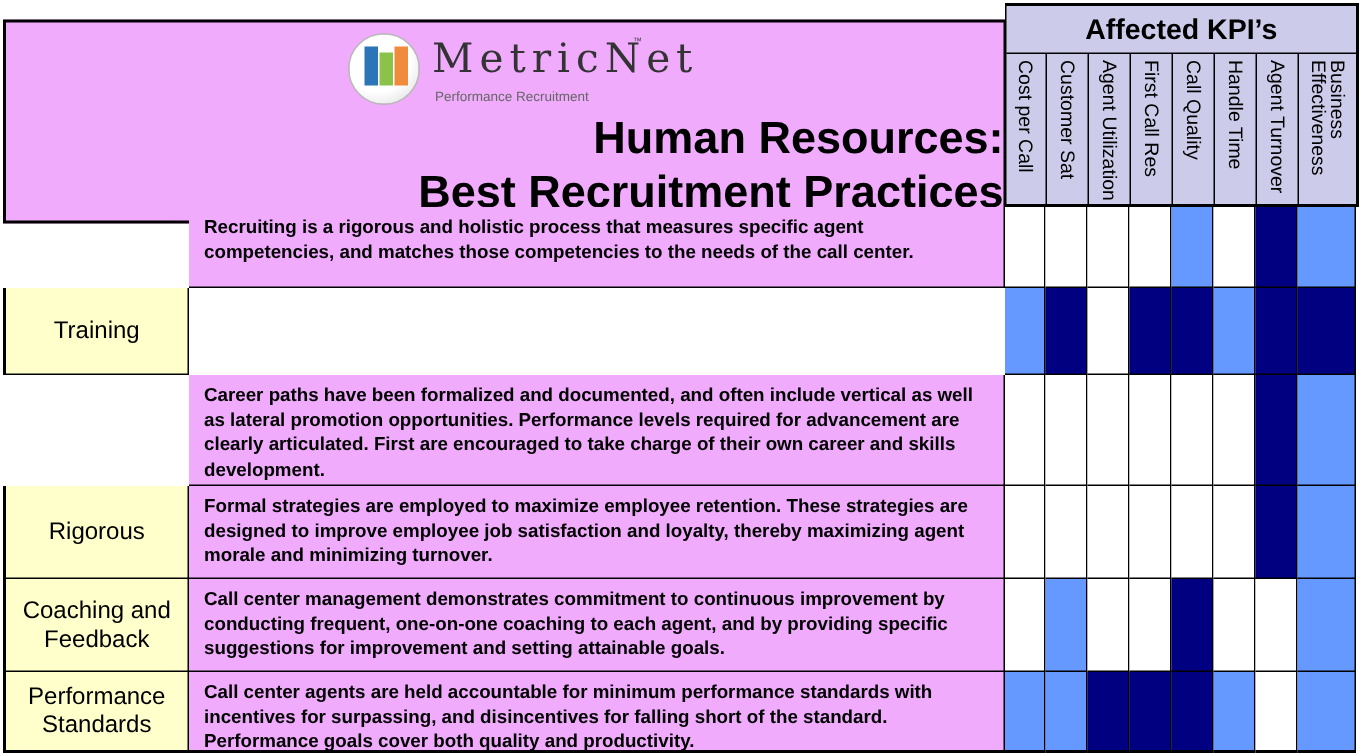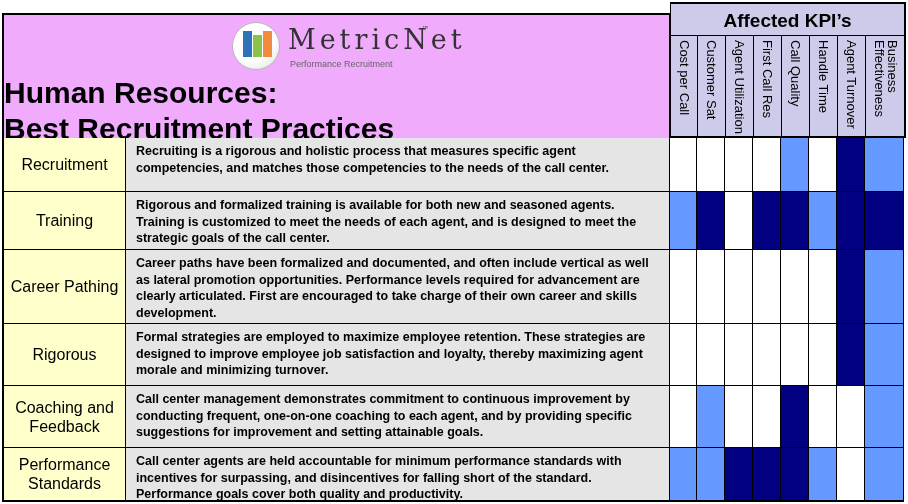--- a/index.html
+++ b/index.html
@@ -8,35 +8,35 @@
   .title-box { position:absolute; left:2px; top:2px; width:668px; height:136px; background:#f0abfc; border:2px solid #000; box-sizing:border-box; border-right:1px solid #000;margin-top:11px; }
   .logo { position:absolute; left:228px; top:7px; width:230px; height:48px; }
   .logo-circle { position:absolute; left:0; top:0; width:48px; height:48px; border-radius:50%; background:radial-gradient(circle at 40% 35%, #ffffff 55%, #d8d8d8 100%); border:1px solid #b8b8b8; box-sizing:border-box; }
   .bar { position:absolute; bottom:12px; width:9px; }
   .bar.b1 { left:10px; height:26px; background:#2b74b8; }
   .bar.b2 { left:20px; height:22px; background:#8bc34a; }
   .bar.b3 { left:30px; height:26px; background:#f08a3c; }
   .logo-name { position:absolute; left:56px; top:2px; font-family:"DejaVu Serif", serif; font-size:27px; letter-spacing:4px; color:#333; }
   .logo-tm { position:absolute; left:190px; top:3px; font-size:6px; color:#444; }
   .logo-sub { position:absolute; left:58px; top:37px; font-size:9px; color:#666; }
-  .title { position:absolute; left:0; width:100%; text-align:left; font-weight:bold; font-size:30px; color:#000; line-height:36px; }
+  .title { position:absolute; left:0; width:100%; text-align:right; font-weight:bold; font-size:30px; color:#000; line-height:36px; }
   .title.l1 { top:60px; }
   .title.l2 { top:96px; }
 
   .kpi-head { position:absolute; left:670px; top:2px; width:236px; height:136px; background:#ccccea; border:2px solid #000; border-left:1px solid #000; box-sizing:border-box; }
   .kpi-title { position:absolute; left:0; top:3px; width:100%; height:28px; text-align:center; font-weight:bold; font-size:19px; line-height:28px; border-bottom:1px solid #000; }
   .kpi-col { position:absolute; top:32px; height:102px; border-right:1px solid #000; box-sizing:border-box; }
   .kpi-col:last-child { border-right:none; }
   .kpi-label { position:absolute; left:50%; top:4px; writing-mode:vertical-rl; transform:translateX(-50%); font-size:13px; line-height:13px; white-space:nowrap; color:#000; }
   .kpi-label.two { white-space:pre; text-align:left; }
 
   .rows { position:absolute; left:2px; top:138px; width:904px; }
   .row { position:absolute; left:0; width:904px; box-sizing:border-box; }
   .row-name { position:absolute; left:0; top:0; width:124px; height:100%; background:#ffffcc; border-left:2px solid #000; border-bottom:1px solid #000; border-right:1px solid #000; box-sizing:border-box; display:flex; align-items:center; justify-content:center; text-align:center; font-size:16px; line-height:19px; color:#000; }
-  .row-desc { position:absolute; left:124px; top:0; width:544px; height:100%; background:#e5e5e5; border-bottom:1px solid #000; border-right:1px solid #000; box-sizing:border-box; padding:5px 8px 0 10px; font-weight:bold; font-size:12.5px; line-height:16.5px; color:#000; }
+  .row-desc { position:absolute; left:124px; top:0; width:544px; height:100%; background:#f0abfc; border-bottom:1px solid #000; border-right:1px solid #000; box-sizing:border-box; padding:5px 8px 0 10px; font-weight:bold; font-size:12.5px; line-height:16.5px; color:#000; }
   .cell { position:absolute; top:0; height:100%; border-right:1px solid #000; border-bottom:1px solid #000; box-sizing:border-box; }
   .row-last .row-name, .row-last .row-desc, .row-last .cell { border-bottom:2px solid #000; }
 </style>
 </head>
 <body>
 
 <div class="frame">
 
   <div class="title-box">
     <div class="logo">
@@ -79,45 +79,42 @@
         </div>
         <div class="kpi-col" style="left: 195px; width: 39px;">
           <span class="kpi-label two">Business
 Effectiveness</span>
         </div>
       </div>
   </div>
 
   <div class="rows" id="rows">
       <div class="row" style="top: 0px; height: 54px;">
-        <div class="row-name">Recruitment</div>
         <div class="row-desc">Recruiting is a  rigorous and holistic process that measures specific agent competencies, and matches those competencies to the needs of the call center.</div>
         <div class="cell" style="left: 668px; width: 27px; background: rgb(255, 255, 255);"></div>
         <div class="cell" style="left: 695px; width: 28px; background: rgb(255, 255, 255);"></div>
         <div class="cell" style="left: 723px; width: 28px; background: rgb(255, 255, 255);"></div>
         <div class="cell" style="left: 751px; width: 28px; background: rgb(255, 255, 255);"></div>
         <div class="cell" style="left: 779px; width: 28px; background: rgb(102, 153, 255);"></div>
         <div class="cell" style="left: 807px; width: 28px; background: rgb(255, 255, 255);"></div>
         <div class="cell" style="left: 835px; width: 28px; background: rgb(0, 0, 128);"></div>
         <div class="cell" style="left: 863px; width: 39px; background: rgb(102, 153, 255);"></div>
       </div>
       <div class="row" style="top: 54px; height: 58px;">
         <div class="row-name">Training</div>
-        <div class="row-desc">Rigorous and formalized training is available for both new and seasoned agents. Training is customized to meet the needs of each agent, and is designed to meet the strategic goals of the call center.</div>
         <div class="cell" style="left: 668px; width: 27px; background: rgb(102, 153, 255);"></div>
         <div class="cell" style="left: 695px; width: 28px; background: rgb(0, 0, 128);"></div>
         <div class="cell" style="left: 723px; width: 28px; background: rgb(255, 255, 255);"></div>
         <div class="cell" style="left: 751px; width: 28px; background: rgb(0, 0, 128);"></div>
         <div class="cell" style="left: 779px; width: 28px; background: rgb(0, 0, 128);"></div>
         <div class="cell" style="left: 807px; width: 28px; background: rgb(102, 153, 255);"></div>
         <div class="cell" style="left: 835px; width: 28px; background: rgb(0, 0, 128);"></div>
         <div class="cell" style="left: 863px; width: 39px; background: rgb(0, 0, 128);"></div>
       </div>
       <div class="row" style="top: 112px; height: 74px;">
-        <div class="row-name">Career Pathing</div>
         <div class="row-desc">Career paths have been formalized and documented, and often include vertical as well as lateral promotion opportunities.  Performance levels required for advancement are clearly articulated.  First are encouraged to take charge of their own career and skills development.</div>
         <div class="cell" style="left: 668px; width: 27px; background: rgb(255, 255, 255);"></div>
         <div class="cell" style="left: 695px; width: 28px; background: rgb(255, 255, 255);"></div>
         <div class="cell" style="left: 723px; width: 28px; background: rgb(255, 255, 255);"></div>
         <div class="cell" style="left: 751px; width: 28px; background: rgb(255, 255, 255);"></div>
         <div class="cell" style="left: 779px; width: 28px; background: rgb(255, 255, 255);"></div>
         <div class="cell" style="left: 807px; width: 28px; background: rgb(255, 255, 255);"></div>
         <div class="cell" style="left: 835px; width: 28px; background: rgb(0, 0, 128);"></div>
         <div class="cell" style="left: 863px; width: 39px; background: rgb(102, 153, 255);"></div>
       </div>

